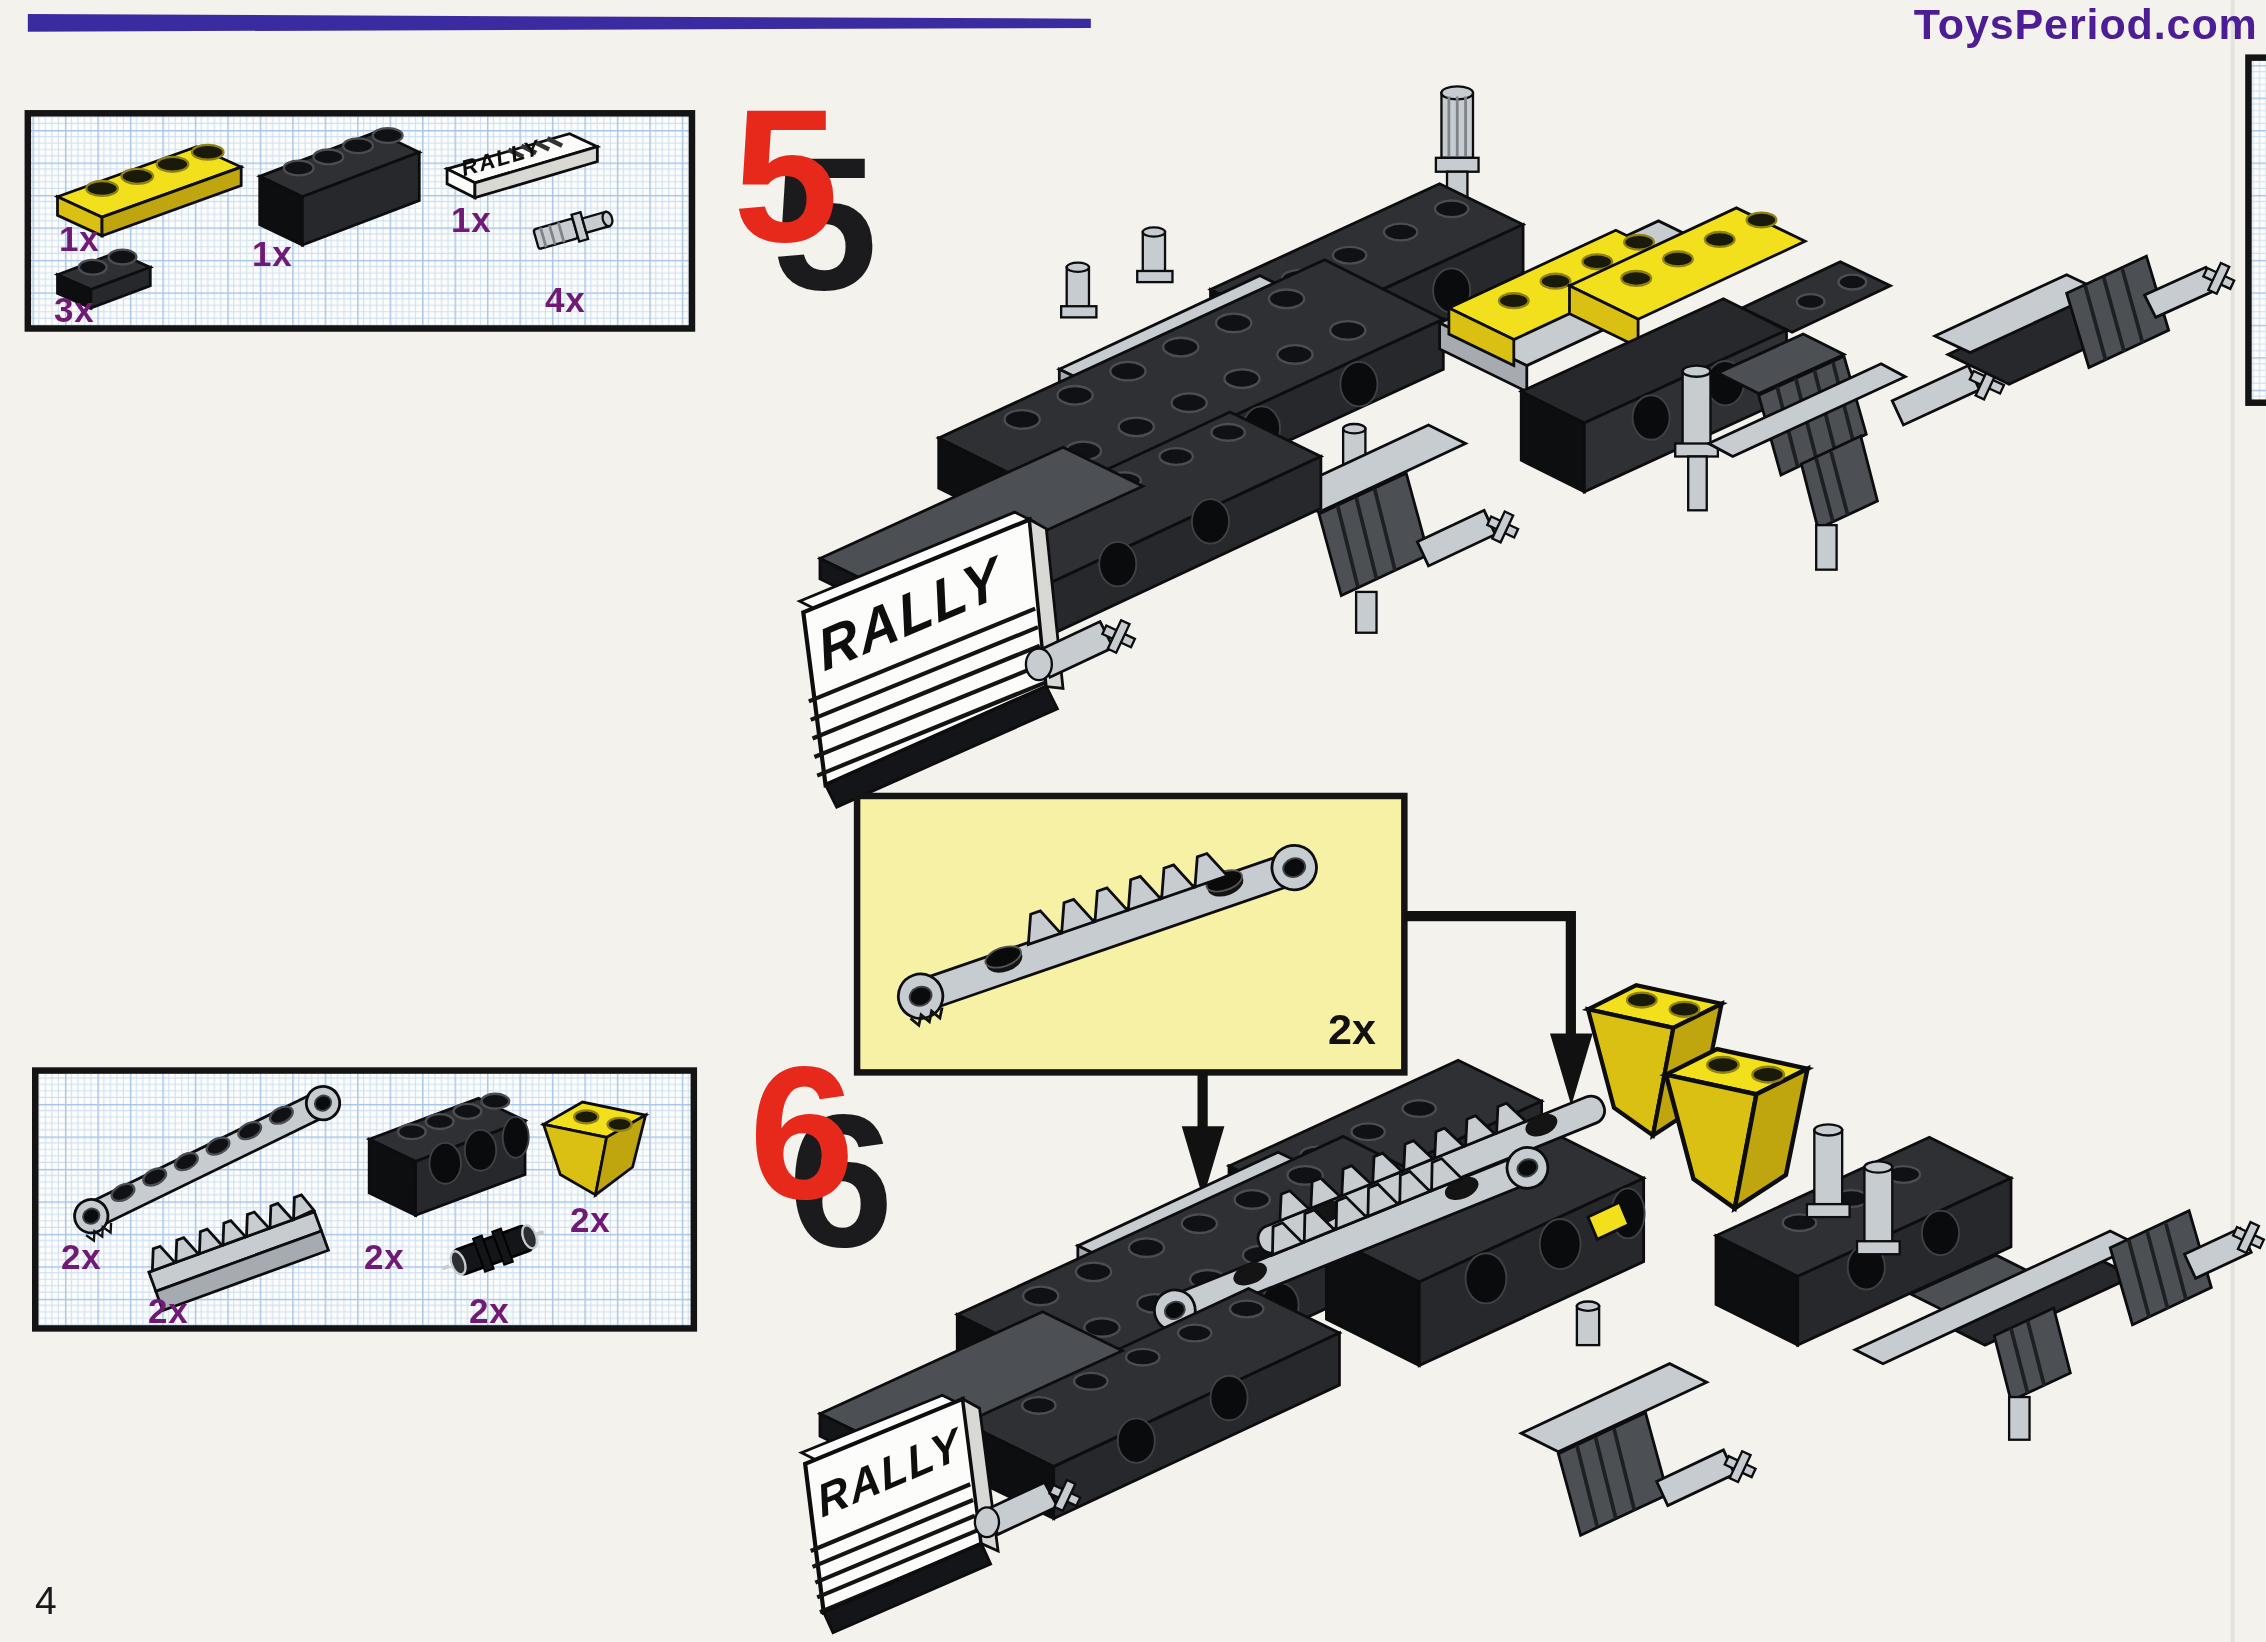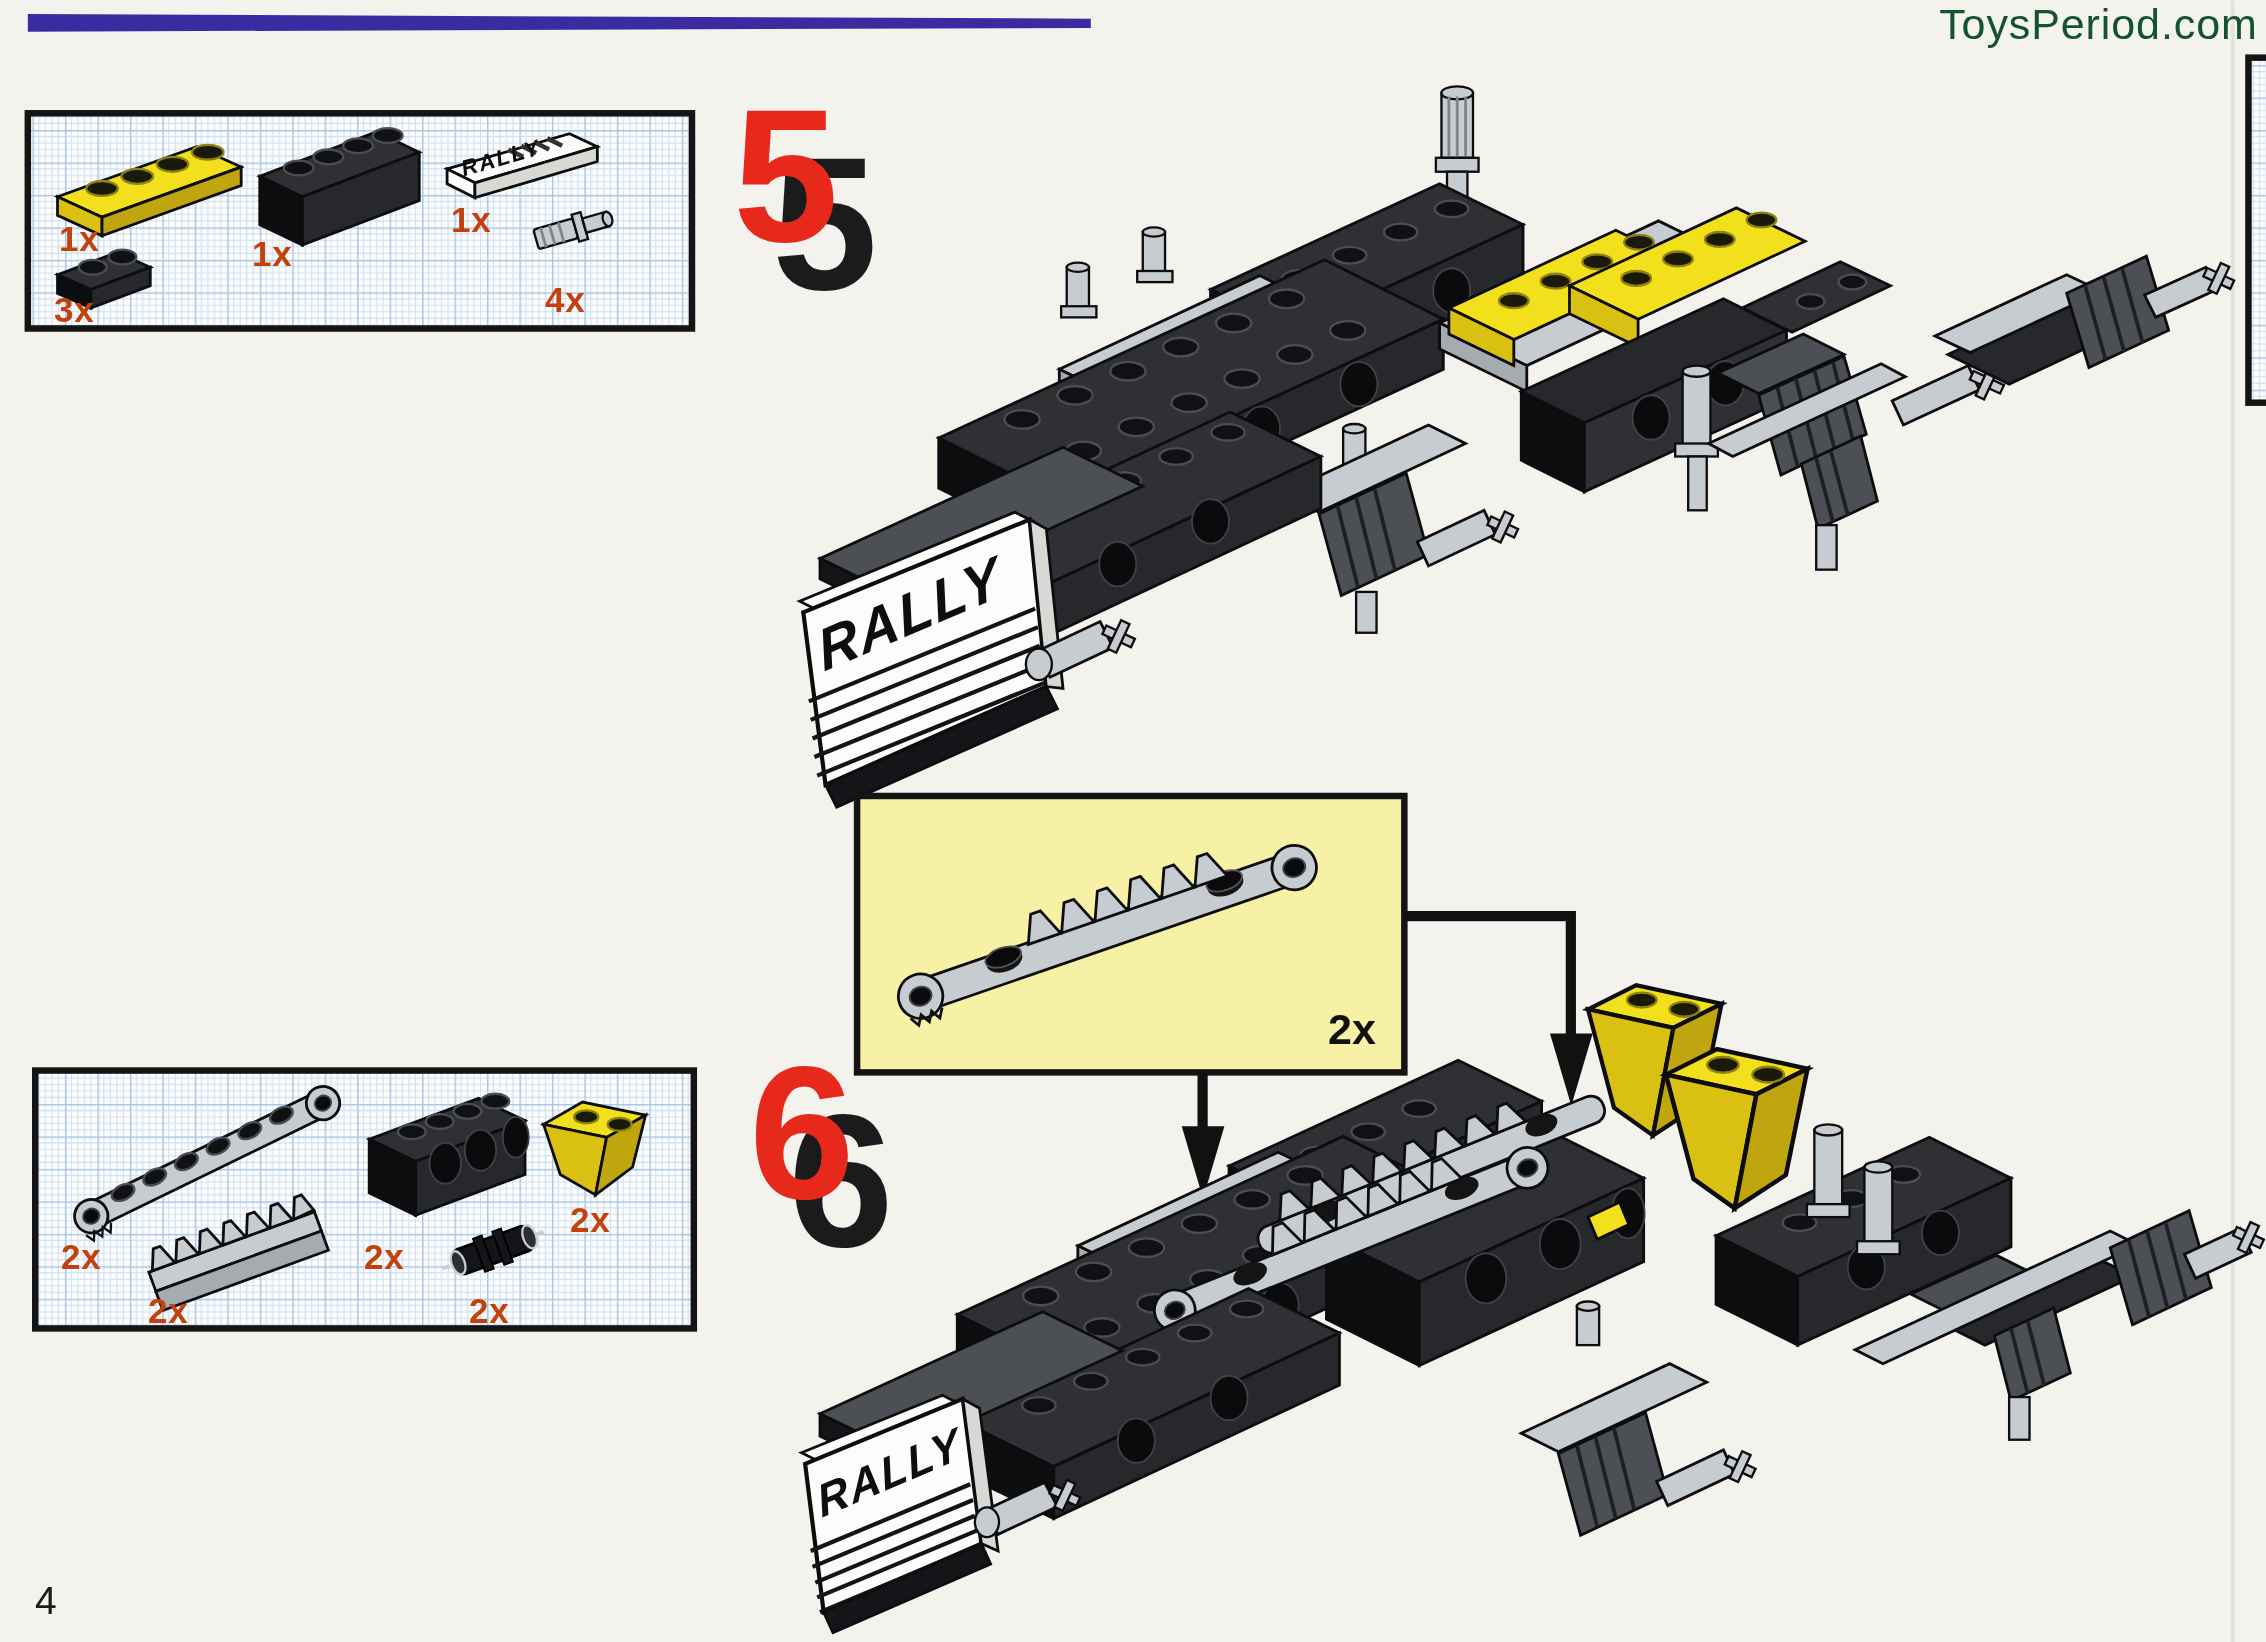--- a/index.html
+++ b/index.html
@@ -3,31 +3,31 @@
 <meta charset="utf-8">
 <style>
   html,body{margin:0;padding:0;background:#e8e6e1;}
   #canvas{
     position:relative;width:2267px;height:1643px;overflow:hidden;
     background:#f4f2ed;
     font-family:"Liberation Sans", sans-serif;
   }
   .abs{position:absolute;}
   .qty{
-    position:absolute;font-weight:700;font-size:35px;color:#c2410c;
+    position:absolute;font-weight:700;font-size:35px;color:#701a75;
     letter-spacing:0.9px;
   }
   .stepnum{
     position:absolute;font-weight:800;font-size:190px;line-height:1;
     color:#e7291c;text-shadow:39px 48px 0 #1b1b1e;
     font-family:"Liberation Sans", sans-serif;
   }
   #watermark{
-    position:absolute;top:0px;right:9.3px;font-size:43px;font-weight:400;
-    color:#14532d;letter-spacing:0.9px;
+    position:absolute;top:0px;right:9.3px;font-size:43px;font-weight:700;
+    color:#4c1d95;letter-spacing:0.9px;
   }
   #pagenum{
     position:absolute;left:35px;top:1579px;font-size:39px;color:#1a1a1a;
   }
   #callout-qty{
     position:absolute;left:1328px;top:1005px;font-size:43px;font-weight:600;color:#111;
   }
   svg .o{stroke:#0d0d0f;stroke-width:3;}
   svg .o2{stroke:#0d0d0f;stroke-width:4.5;}
   svg .f-k{fill:#141518}.f-k2{fill:#2e3034}.f-k3{fill:#0d0e10}.f-k4{fill:#26282c}

